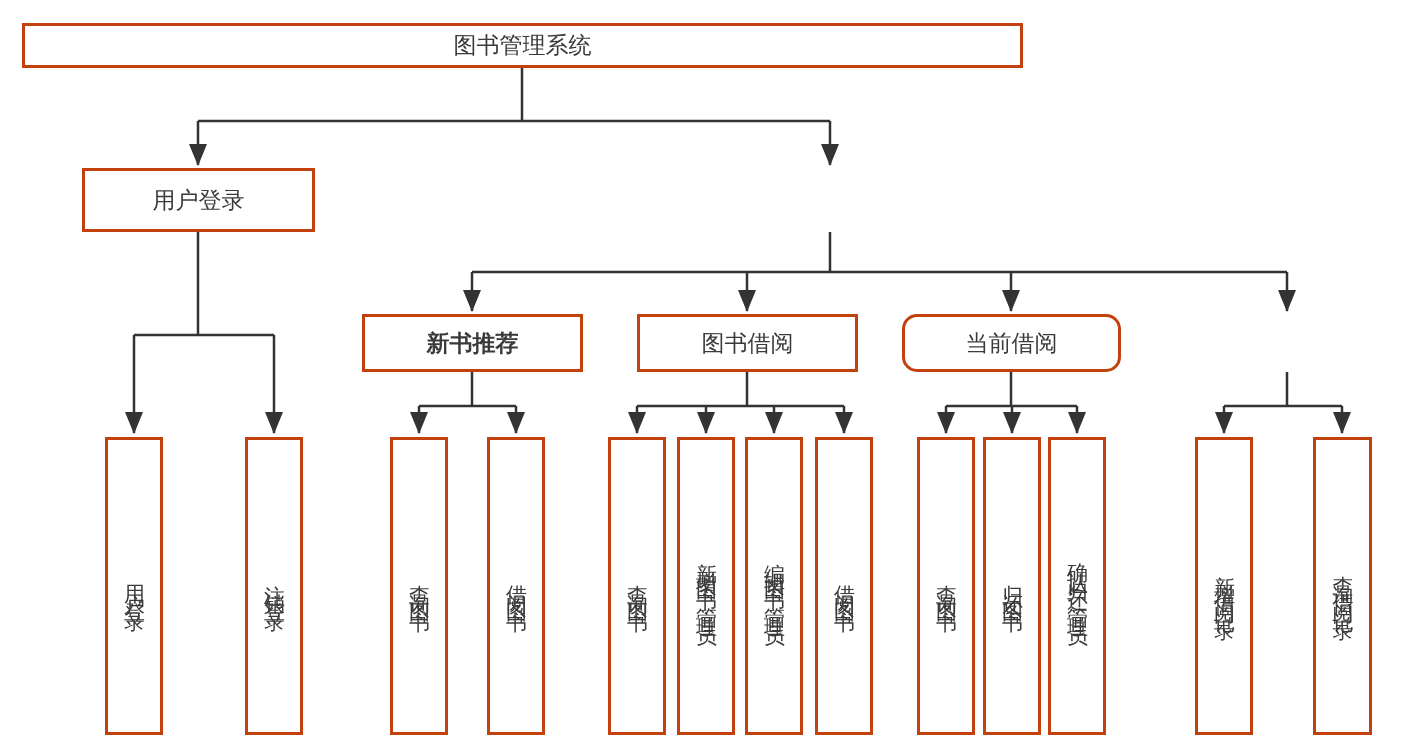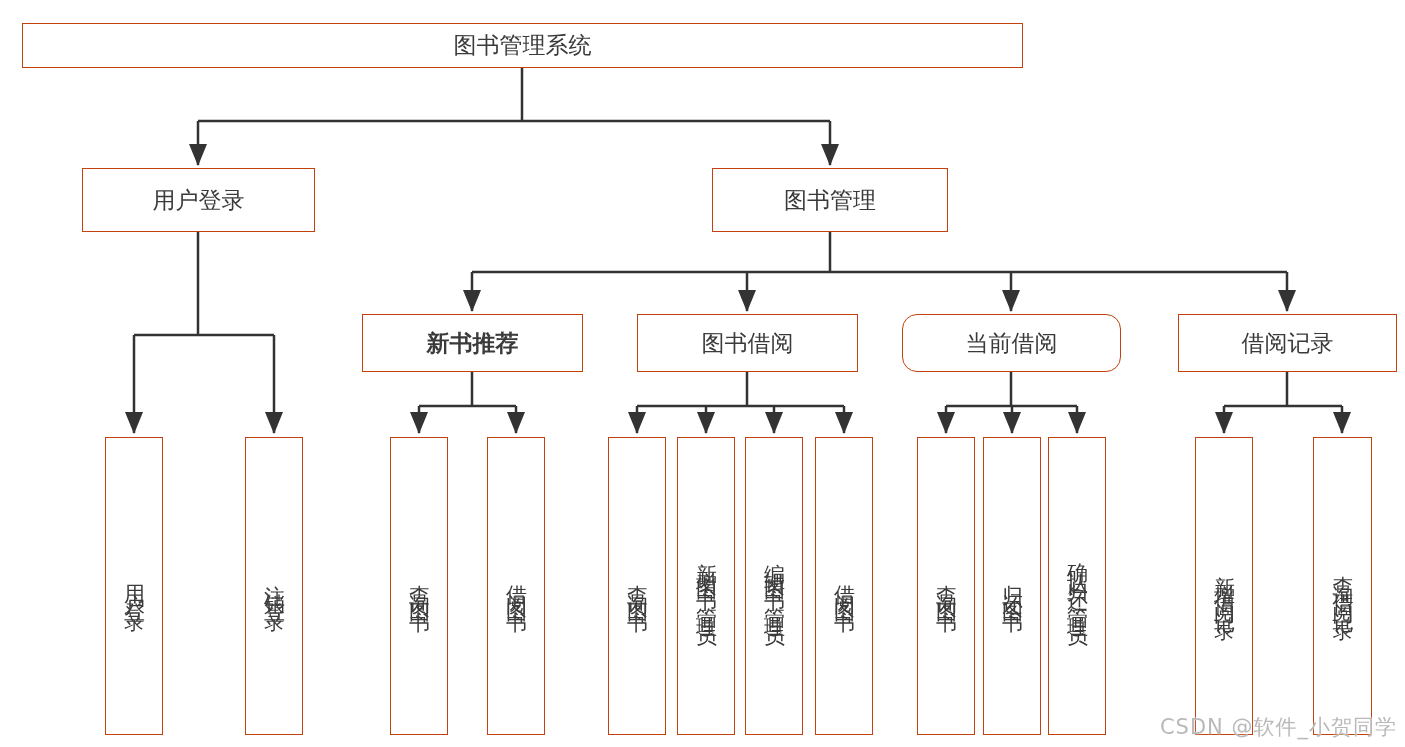--- a/index.html
+++ b/index.html
@@ -13,21 +13,21 @@
   }
   .connectors {
     position: absolute;
     left: 0; top: 0;
     width: 1405px; height: 747px;
     pointer-events: none;
   }
   .node {
     position: absolute;
     box-sizing: border-box;
-    border: 1px solid #c2410c;
+    border: 3px solid #c2410c;
     background: #ffffff;
     display: flex;
     align-items: center;
     justify-content: center;
     color: #3a3a3a;
     font-size: 23px;
     white-space: nowrap;
     z-index: 2;
   }
   .leaf {
@@ -100,35 +100,29 @@
     </g>
   </svg>
 
   <div class="node" style="left:22px; top:23px; width:1001px; height:45px;">
     <span>图书管理系统</span>
   </div>
 
   <div class="node" style="left:82px; top:168px; width:233px; height:64px;">
     <span>用户登录</span>
   </div>
-  <div class="node" style="left:712px; top:168px; width:236px; height:64px;">
-    <span>图书管理</span>
-  </div>
 
   <div class="node" style="left:362px; top:314px; width:221px; height:58px;font-weight:bold;">
     <span>新书推荐</span>
   </div>
   <div class="node" style="left:637px; top:314px; width:221px; height:58px;">
     <span>图书借阅</span>
   </div>
   <div class="node" style="left:902px; top:314px; width:219px; height:58px;border-radius:15px;">
     <span>当前借阅</span>
-  </div>
-  <div class="node" style="left:1178px; top:314px; width:219px; height:58px;">
-    <span>借阅记录</span>
   </div>
 
   <div class="node leaf" style="left:105px; top:437px; width:58px; height:298px;">
     <span class="vtext">用户登录</span>
   </div>
   <div class="node leaf" style="left:245px; top:437px; width:58px; height:298px;">
     <span class="vtext">注销登录</span>
   </div>
   <div class="node leaf" style="left:390px; top:437px; width:58px; height:298px;">
     <span class="vtext">查询图书</span>
@@ -157,15 +151,14 @@
   <div class="node leaf" style="left:1048px; top:437px; width:58px; height:298px;">
     <span class="vtext">确认归还（管理员）</span>
   </div>
   <div class="node leaf" style="left:1195px; top:437px; width:58px; height:298px;">
     <span class="vtext">新增借阅记录</span>
   </div>
   <div class="node leaf" style="left:1313px; top:437px; width:59px; height:298px;">
     <span class="vtext">查询借阅记录</span>
   </div>
 
-  <div class="watermark">CSDN @软件_小贺同学</div>
 
 </div>
 
 </body></html>

